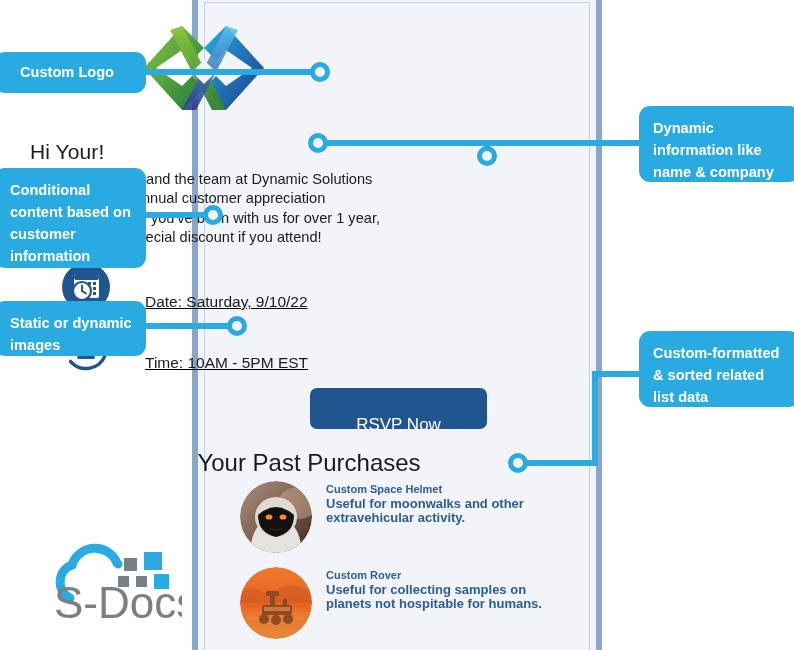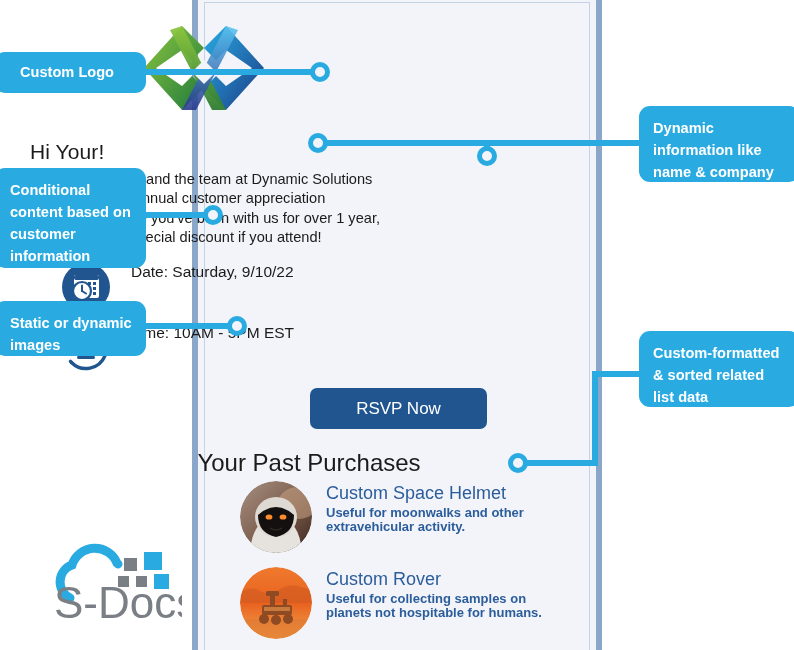--- a/index.html
+++ b/index.html
@@ -66,43 +66,44 @@
     font-size: 14.6px;
     line-height: 19.4px;
     color: #1b1b1b;
   }
 
   
   .detail-row {
     position: absolute;
     left: 62px;
     display: flex;
-    align-items: flex-start;
-    gap: 21px;
+    align-items: flex-end;
+    gap: 35px;
+    text-decoration: underline;
   }
   #row-date { top: 263px; }
   #row-time { top: 324px; }
   .detail-icon { width: 48px; height: 48px; flex: 0 0 48px; }
   .detail-text { font-size: 15.5px; color: #1b1b1b; }
 
   
   #rsvp-button {
     position: absolute;
     left: 310px;
     top: 388px;
     width: 177px;
     height: 41px;
     background: #20558f;
     border: none;
     border-radius: 7px;
     color: #ffffff;
     font-family: "Liberation Sans", sans-serif;
     font-size: 17px;
     cursor: pointer;
-    padding: 0;
+    padding: 16px;
     text-align: center;
     line-height: 41px;
   }
 
   
   .purchases-title {
     position: absolute;
     left: 309px;
     top: 449px;
     font-size: 24px;
@@ -120,22 +121,22 @@
   #purchase-0 { top: 481px; }
   #purchase-1 { top: 567px; }
   .purchase-thumb {
     width: 72px; height: 72px; flex: 0 0 72px;
     border-radius: 50%;
     overflow: hidden;
     position: relative;
   }
   .purchase-text { padding-top: 2px; }
   .purchase-name {
-    font-size: 18px;
-    font-weight: normal;
+    font-size: 11px;
+    font-weight: bold;
     color: #2c5d9b;
     margin-bottom: 2px;
   }
   .purchase-desc {
     font-size: 13px;
     font-weight: bold;
     line-height: 13.5px;
     color: #2c5d9b;
     width: 222px;
   }

